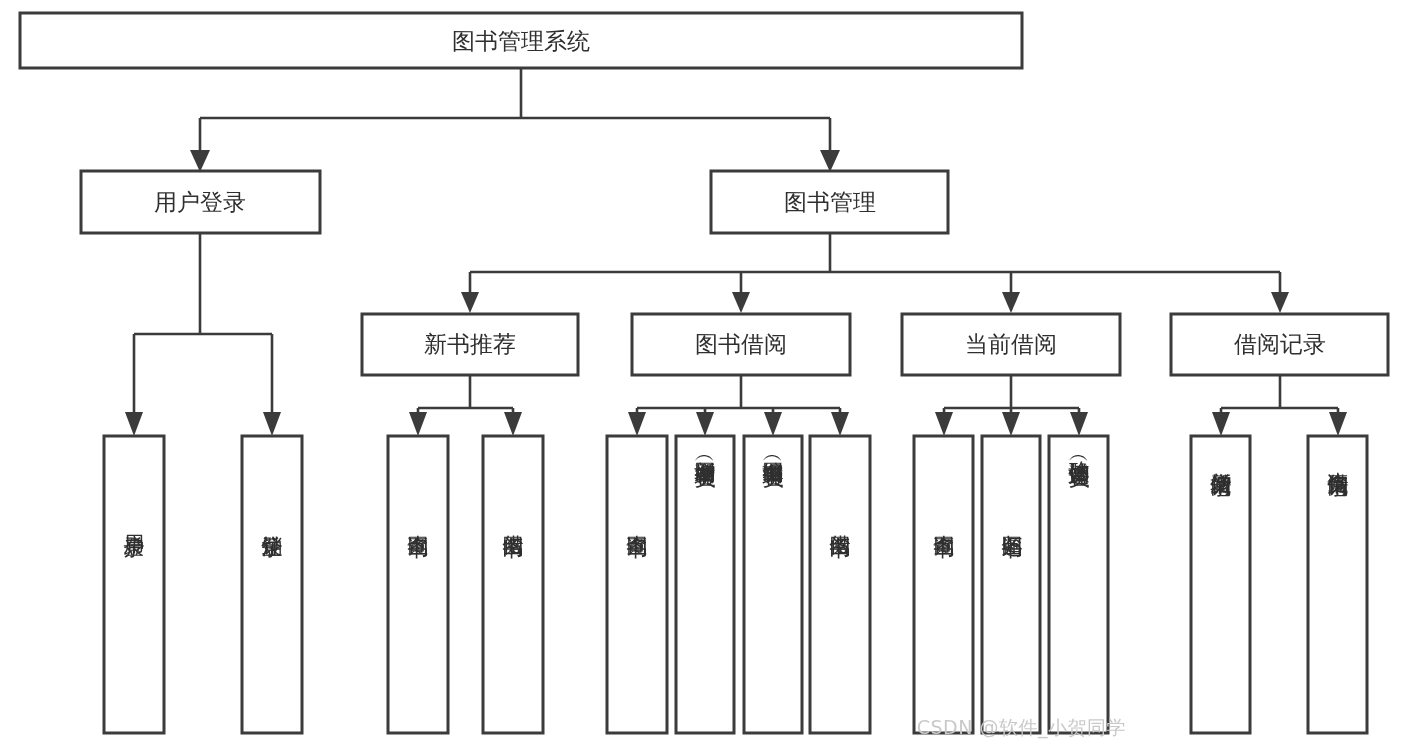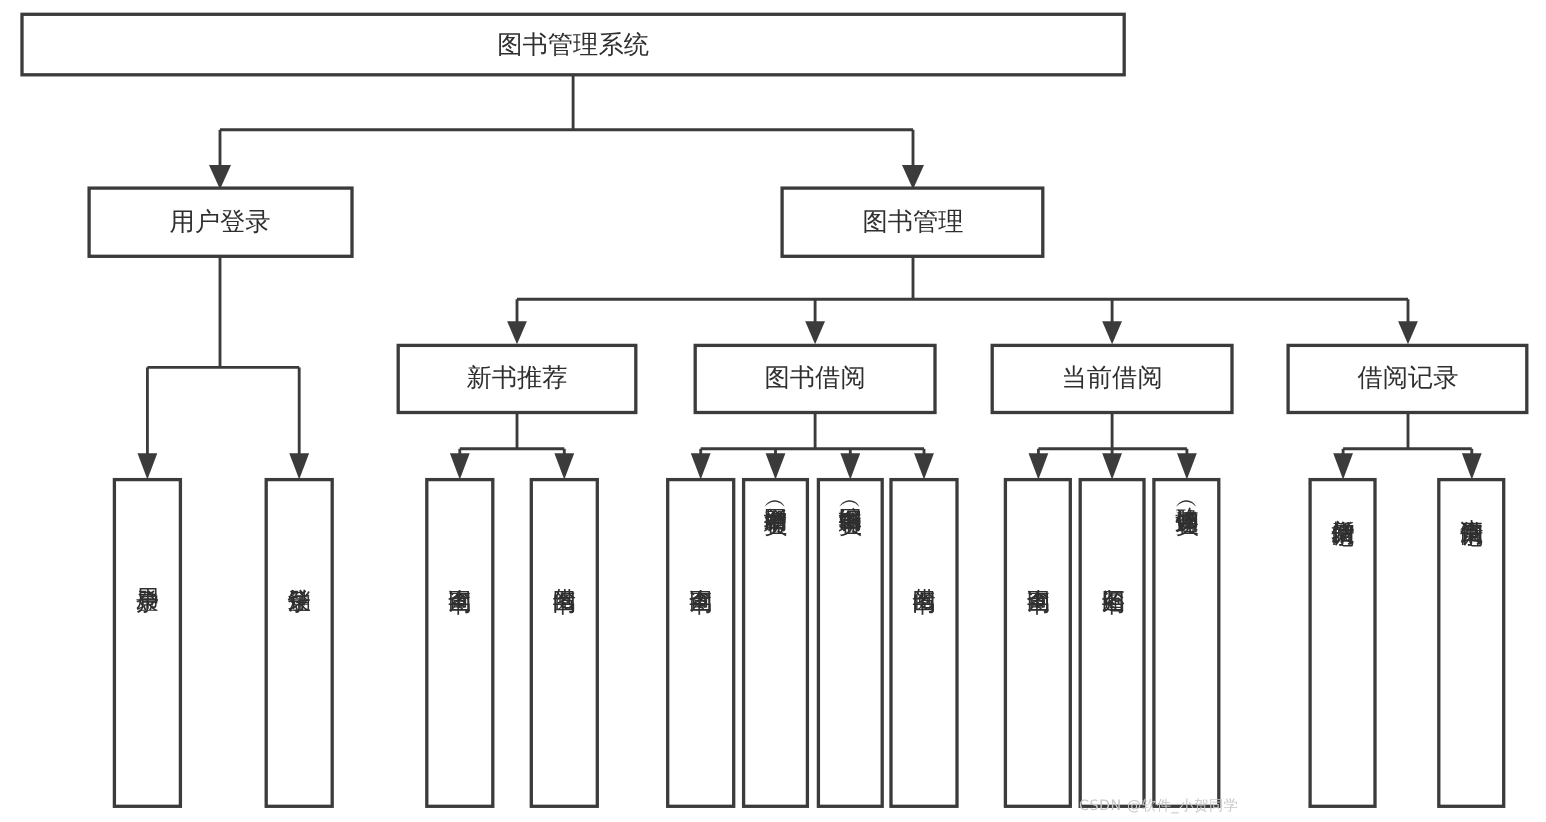--- a/index.html
+++ b/index.html
@@ -63,21 +63,21 @@
     white-space: nowrap;
     text-align: start;
     pointer-events: none;
     user-select: none;
   }
   .watermark {
     position: absolute;
     right: 8px;
     bottom: 6px;
     font-family: "DejaVu Sans", "Liberation Sans", sans-serif;
-    font-size: 13px;
+    font-size: 19px;
     color: #c9c9c9;
     letter-spacing: 0.5px;
     white-space: nowrap;
     user-select: none;
     margin-left: 28px;
   }
 </style>
 </head>
 <body>
 

